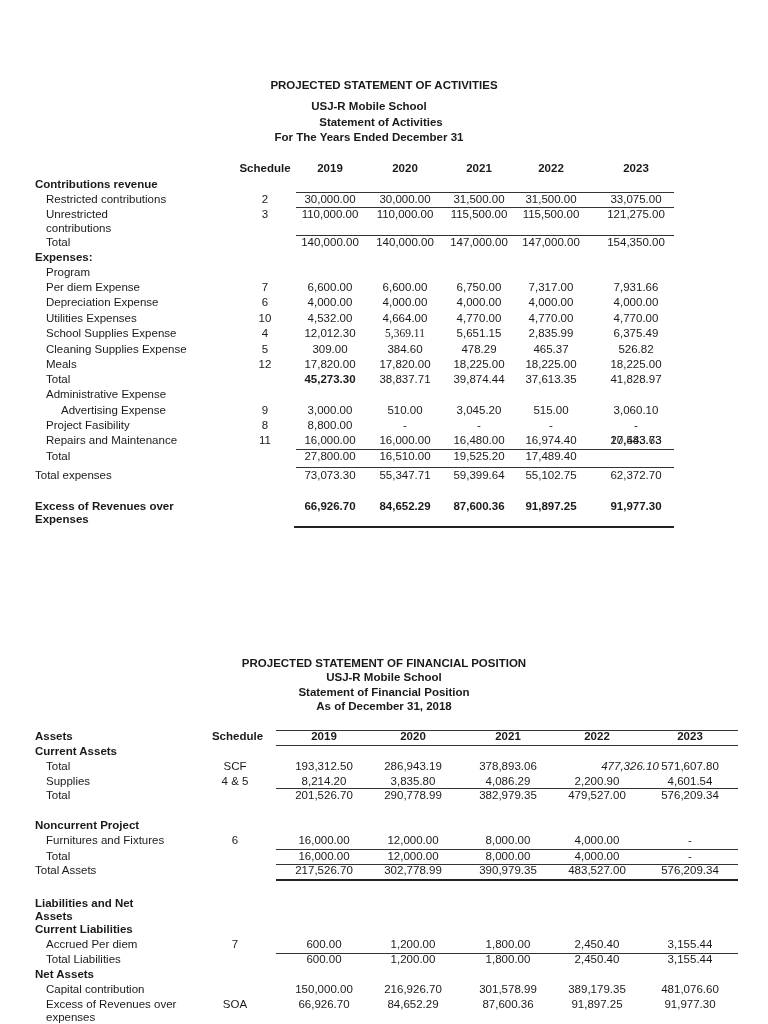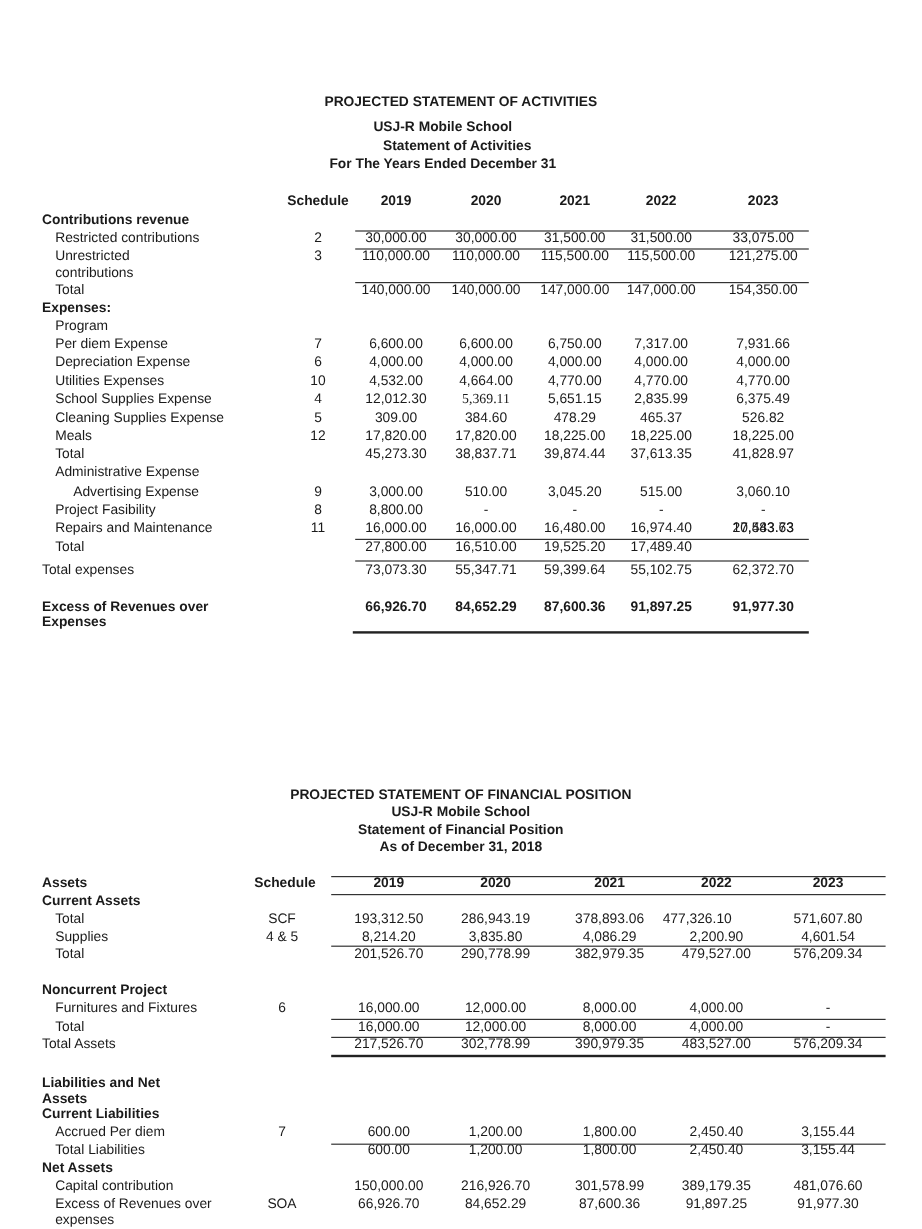--- a/index.html
+++ b/index.html
@@ -91,21 +91,21 @@
       <div class="abs num" style="left:514px;width:74px;top:343px;">465.37</div>
       <div class="abs num" style="left:599px;width:74px;top:343px;">526.82</div>
       <div class="abs " style="left:46px;top:358px;">Meals</div>
       <div class="abs num" style="left:245px;width:40px;top:358px;">12</div>
       <div class="abs num" style="left:293px;width:74px;top:358px;">17,820.00</div>
       <div class="abs num" style="left:368px;width:74px;top:358px;">17,820.00</div>
       <div class="abs num" style="left:442px;width:74px;top:358px;">18,225.00</div>
       <div class="abs num" style="left:514px;width:74px;top:358px;">18,225.00</div>
       <div class="abs num" style="left:599px;width:74px;top:358px;">18,225.00</div>
       <div class="abs " style="left:46px;top:373px;">Total</div>
-      <div class="abs num" style="left:293px;width:74px;top:373px;">45,273.30</div>
+      <div class="abs num" style="left:293px;width:74px;top:373px;font-weight:bold;">45,273.30</div>
       <div class="abs num" style="left:368px;width:74px;top:373px;">38,837.71</div>
       <div class="abs num" style="left:442px;width:74px;top:373px;">39,874.44</div>
       <div class="abs num" style="left:514px;width:74px;top:373px;">37,613.35</div>
       <div class="abs num" style="left:599px;width:74px;top:373px;">41,828.97</div>
       <div class="abs " style="left:46px;top:388px;">Administrative Expense</div>
       <div class="abs " style="left:46px;top:404px;margin-left:15px;">Advertising Expense</div>
       <div class="abs num" style="left:245px;width:40px;top:404px;">9</div>
       <div class="abs num" style="left:293px;width:74px;top:404px;">3,000.00</div>
       <div class="abs num" style="left:368px;width:74px;top:404px;">510.00</div>
       <div class="abs num" style="left:442px;width:74px;top:404px;">3,045.20</div>
@@ -165,21 +165,21 @@
       <div class="abs bold num" style="left:567px;width:60px;top:730px;">2022</div>
       <div class="abs bold num" style="left:660px;width:60px;top:730px;">2023</div>
       <div class="rule" style="left:276px;width:462px;top:730px;"></div>
       <div class="rule" style="left:276px;width:462px;top:745px;"></div>
       <div class="abs bold" style="left:35px;top:745px;">Current Assets</div>
       <div class="abs " style="left:46px;top:760px;">Total</div>
       <div class="abs num" style="left:205px;width:60px;top:760px;">SCF</div>
       <div class="abs num" style="left:282px;width:84px;top:760px;">193,312.50</div>
       <div class="abs num" style="left:371px;width:84px;top:760px;">286,943.19</div>
       <div class="abs num" style="left:466px;width:84px;top:760px;">378,893.06</div>
-      <div class="abs num" style="left:539px;width:84px;top:760px;">477,326.10</div>
+      <div class="abs num" style="left:588px;width:84px;top:760px;font-style:italic;">477,326.10</div>
       <div class="abs num" style="left:648px;width:84px;top:760px;">571,607.80</div>
       <div class="abs " style="left:46px;top:775px;">Supplies</div>
       <div class="abs num" style="left:205px;width:60px;top:775px;">4 &amp; 5</div>
       <div class="abs num" style="left:282px;width:84px;top:775px;">8,214.20</div>
       <div class="abs num" style="left:371px;width:84px;top:775px;">3,835.80</div>
       <div class="abs num" style="left:466px;width:84px;top:775px;">4,086.29</div>
       <div class="abs num" style="left:555px;width:84px;top:775px;">2,200.90</div>
       <div class="abs num" style="left:648px;width:84px;top:775px;">4,601.54</div>
       <div class="abs " style="left:46px;top:789px;">Total</div>
       <div class="abs num" style="left:282px;width:84px;top:789px;">201,526.70</div>

